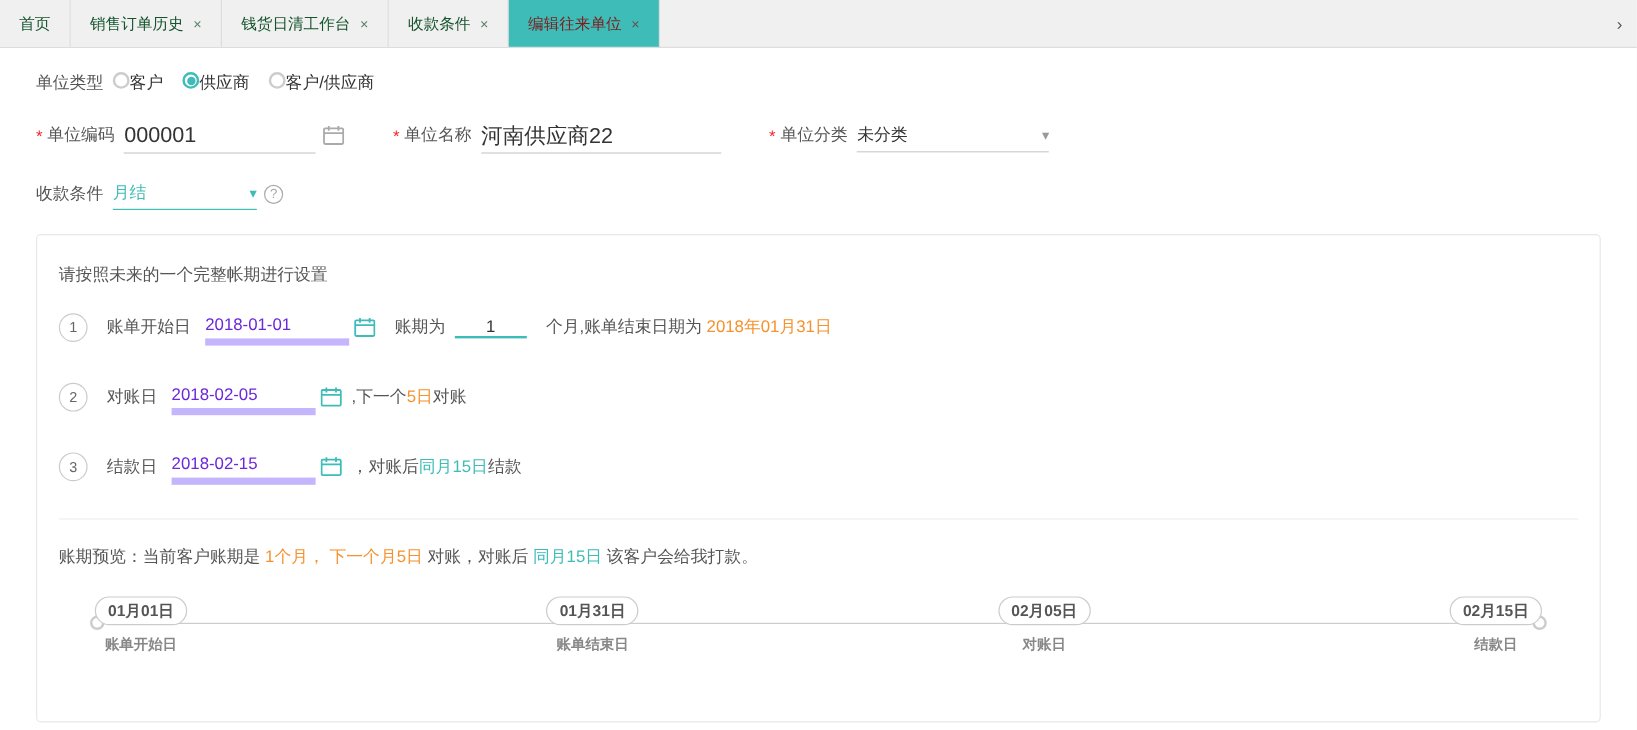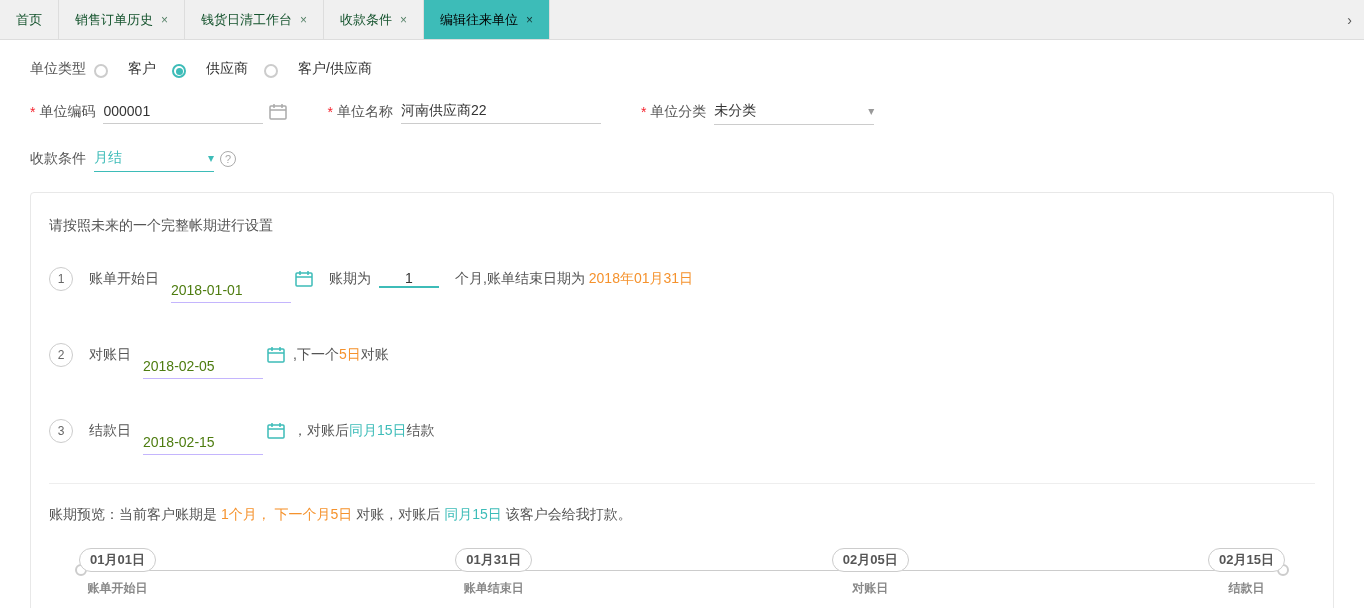--- a/index.html
+++ b/index.html
@@ -13,21 +13,21 @@
     }
     .tab {
       display: flex; align-items: center;
       padding: 0 16px; cursor: pointer;
       border-right: 1px solid #ddd;
       font-size: 13px; color: #14532d;
       white-space: nowrap; position: relative;
       background: #f0f0f0;
     }
     .tab.active {
-      background: #3dbcb8; color: #000000;
+      background: #3dbcb8; color: #7f1d1d;
     }
     .tab .close-x {
       margin-left: 8px; font-size: 12px;
       cursor: pointer; opacity: 0.7;
     }
     .tab-more {
       margin-left: auto; display: flex; align-items: center;
       padding: 0 12px; cursor: pointer; color: #555;
     }
 
@@ -43,36 +43,36 @@
       display: flex; align-items: center;
       margin-bottom: 20px;
     }
     .form-label {
       color: #555; margin-right: 8px; white-space: nowrap;
     }
     .required-star { color: #f5222d; margin-right: 4px; }
 
     
     .radio-group { display: flex; align-items: center; gap: 16px; }
-    .radio-item { display: flex; align-items: flex-end; gap: 20px; cursor: pointer; }
+    .radio-item { display: flex; align-items: flex-start; gap: 0; cursor: pointer; }
     .radio-circle {
       width: 14px; height: 14px; border-radius: 50%;
       border: 2px solid #ccc; display: flex; align-items: center; justify-content: center;
     }
     .radio-circle.checked {
       border-color: #3dbcb8;
     }
     .radio-dot {
       width: 7px; height: 7px; border-radius: 50%; background: #3dbcb8;
     }
 
     
     .form-input {
       border: none; border-bottom: 1px solid #ccc;
-      padding: 4px 0; outline: none; font-size: 14px;
+      padding: 4px 0; outline: none; font-size: 18px;
       color: #333; background: transparent;
     }
     .input-wide { width: 160px; }
     .input-name { width: 200px; }
 
     
     .icon-cal {
       display: inline-block; width: 18px; height: 18px;
       margin-left: 6px; cursor: pointer; vertical-align: middle;
       color: #aaa;
@@ -113,23 +113,23 @@
       padding-bottom: 4px;
     }
     .period-num {
       width: 24px; height: 24px; border-radius: 50%;
       border: 1px solid #ccc; display: flex; align-items: center;
       justify-content: center; font-size: 12px; color: #666;
       margin-right: 16px; flex-shrink: 0;
     }
     .period-label { color: #555; margin-right: 12px; white-space: nowrap; }
     .date-input {
-      border: none; border-bottom: 1px solid #c4b5fd;
+      border: none; border-bottom: 6px solid #c4b5fd;
       padding: 4px 0; width: 120px; outline: none;
-      font-size: 14px; color: #4d7c0f; background: transparent; margin-top: 23px;
+      font-size: 14px; color: #6d28d9; background: transparent;
     }
     .period-desc { color: #555; margin-left: 8px; }
     .text-orange { color: #f5922d; }
     .text-teal { color: #3dbcb8; }
     .num-input {
       border: none; border-bottom: 2px solid #3dbcb8;
       width: 60px; outline: none; font-size: 14px;
       color: #333; text-align: center; background: transparent;
     }
 

